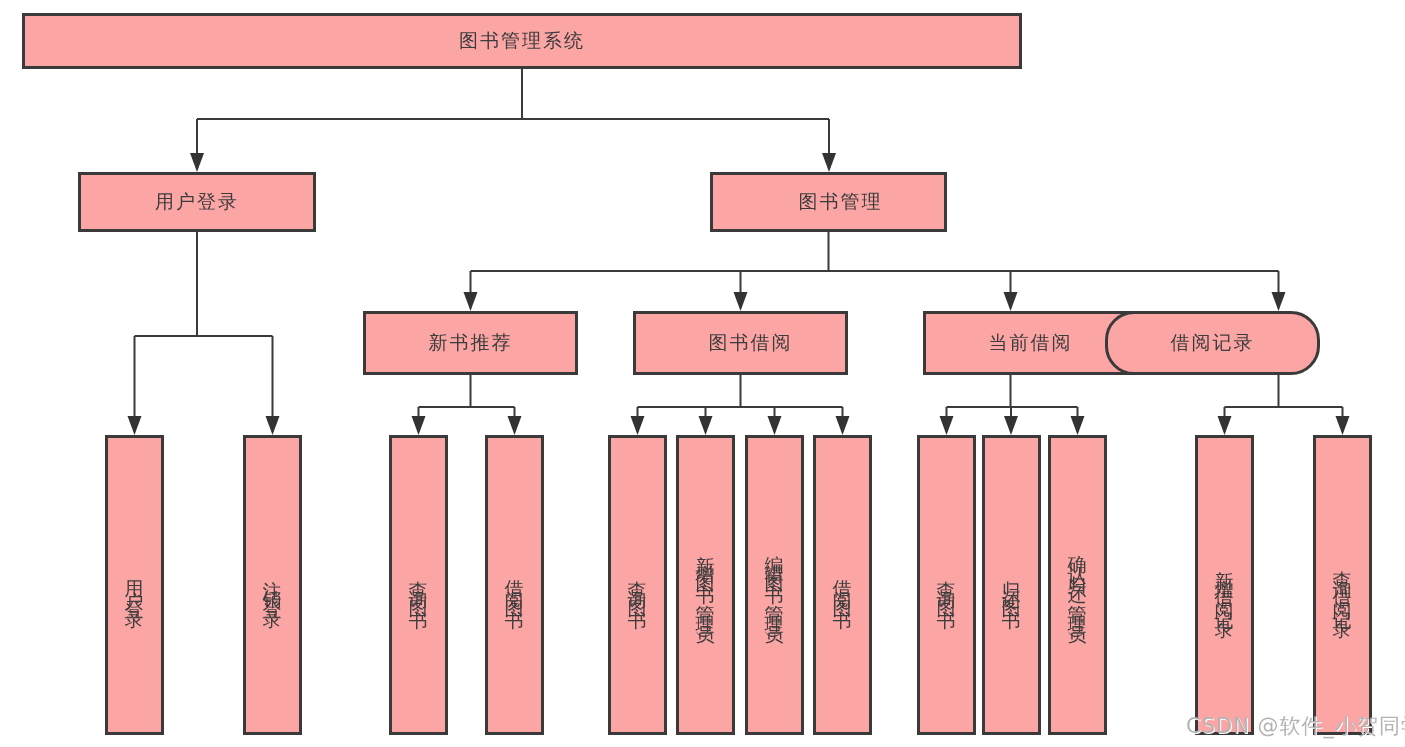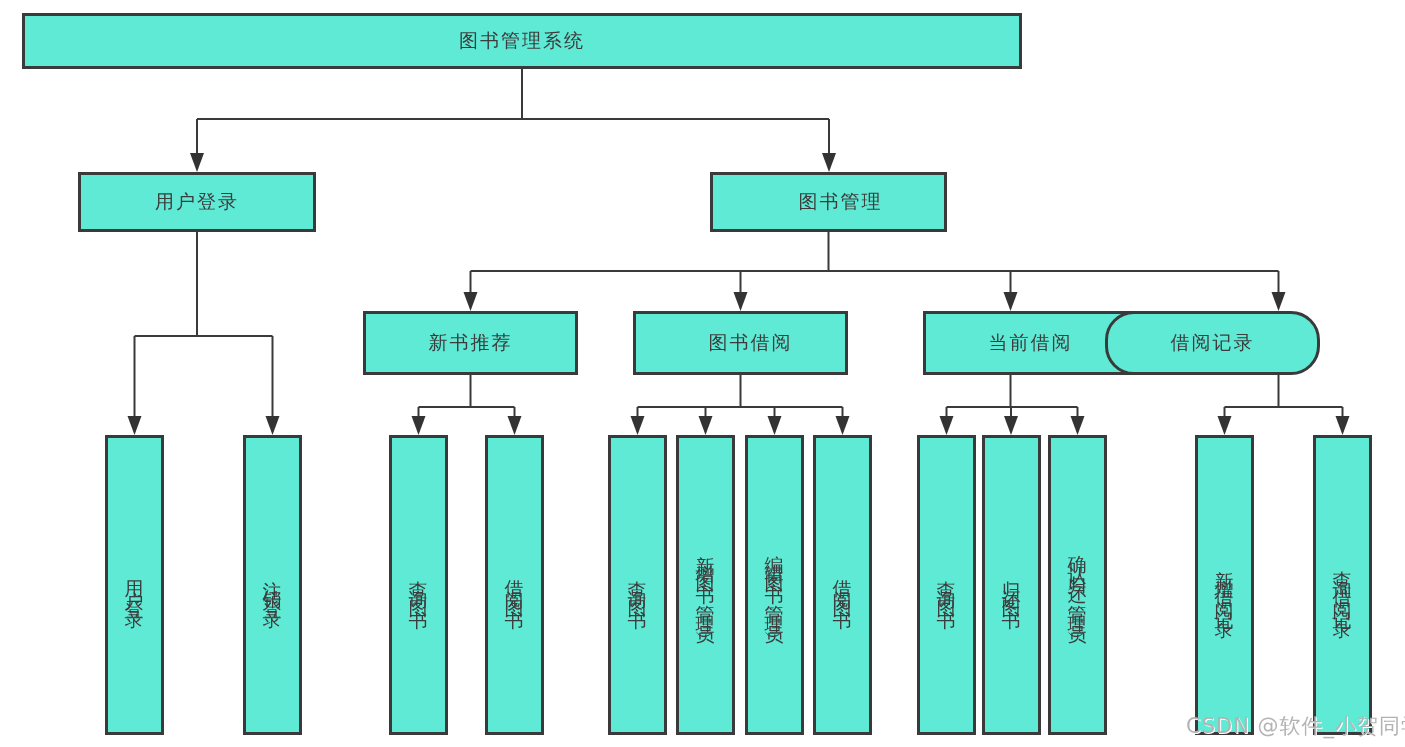--- a/index.html
+++ b/index.html
@@ -17,21 +17,21 @@
   #connectors {
     position: absolute;
     left: 0; top: 0;
     width: 1405px;
     height: 747px;
   }
   .box {
     position: absolute;
     box-sizing: border-box;
     border: 3px solid #3a3a3a;
-    background: #5eead4;
+    background: #fca5a5;
     display: flex;
     align-items: center;
     justify-content: center;
     color: #3c3c3c;
   }
   .h-label {
     font-size: 19px;
     letter-spacing: 2px;
     white-space: nowrap;
   }

